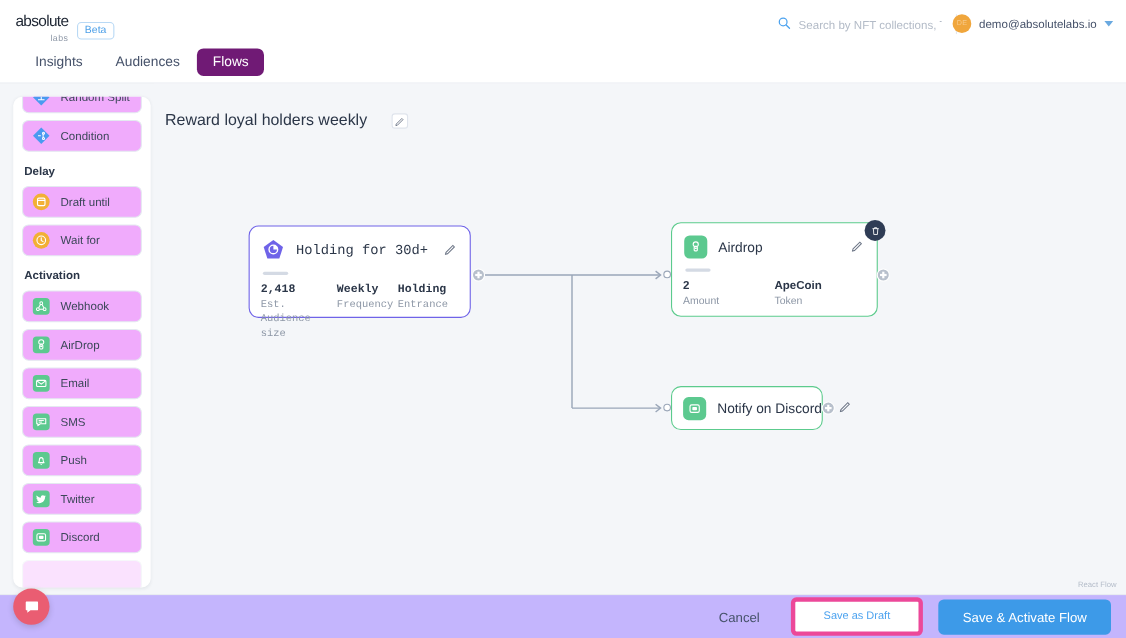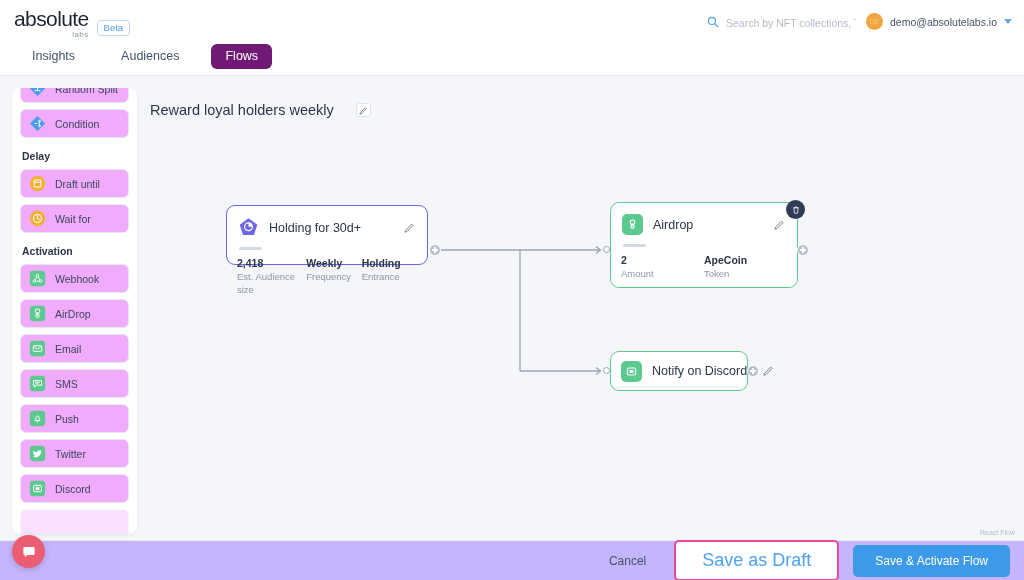--- a/index.html
+++ b/index.html
@@ -12,33 +12,33 @@
   #app { position: relative; width: 1024px; height: 580px; background: #f4f6f9; }
 
   
   .header {
     position: absolute; top: 0; left: 0; width: 1024px; height: 76px;
     background: #ffffff; border-bottom: 1px solid #e8ecf1;
   }
   .logo-wrap { position: absolute; left: 14px; top: 9px; display: flex; align-items: flex-end; gap: 8px; }
   .logo-text { position: relative; }
   .logo-main {
-    font-size: 21px; font-weight: 400; color: #1d2532; letter-spacing: -.6px;
+    font-size: 14px; font-weight: 400; color: #1d2532; letter-spacing: -.6px;
     line-height: 20px;
   }
   .logo-sub {
     font-size: 8px; color: #8d97a6; letter-spacing: .4px;
     text-align: right; line-height: 9px; margin-top: 1px;
   }
   .beta-badge {
     border: 1px solid #b9d9f5; color: #4ea0e8; font-size: 9.5px;
     padding: 2px 6px 3px; border-radius: 4px; line-height: 1;
     margin-bottom: 3px;
   }
-  .nav { position: absolute; left: 18px; top: 44px; display: flex; gap: 18px; }
+  .nav { position: absolute; left: 18px; top: 44px; display: flex; gap: 2px; }
   .nav-item {
     font-size: 12.5px; color: #46526a; padding: 6px 14px; border-radius: 6px;
     cursor: pointer; line-height: 1;
   }
   .nav-item.active { background: #701a75; color: #ffffff; }
 
   .search-wrap {
     position: absolute; right: 168px; top: 14px; display: flex; align-items: center; gap: 7px;
   }
   .search-input {
@@ -140,21 +140,21 @@
     position: absolute; left: 0; bottom: 0; width: 1024px; height: 40px;
     background: #c4b5fd; border-top: 1px solid #e8ecf1;
     display: flex; align-items: center; justify-content: flex-end; gap: 14px;
     padding-right: 14px;
   }
   .btn-cancel {
     font-size: 12px; color: #46526a; background: none; border: none; cursor: pointer;
     padding: 7px 14px; font-family: "Liberation Sans", sans-serif;
   }
   .btn-draft {
-    font-size: 18px; color: #4da3ef; background: #fff; border: 2px solid #ec4899;
+    font-size: 10px; color: #4da3ef; background: #fff; border: 4px solid #ec4899;
     border-radius: 5px; padding: 8px 26px; cursor: pointer;
     font-family: "Liberation Sans", sans-serif;
   }
   .btn-activate {
     font-size: 12px; color: #fff; background: #3d9ae8; border: none;
     border-radius: 5px; padding: 9px 22px; cursor: pointer;
     font-family: "Liberation Sans", sans-serif;
   }
 
   .chat-bubble {
@@ -366,21 +366,21 @@
 
         <path d="M380 295 H460"></path>
       </g>
 
       <g stroke="#9aa6b8" stroke-width="1.3" fill="none">
         <path d="M456 170.5 L460.5 174 L456 177.5"></path>
         <path d="M456 291.5 L460.5 295 L456 298.5"></path>
       </g>
     </svg>
 
-    <div class="node node-purple" style="left:86px; top:129px; width:202px; height:60px;">
+    <div class="node node-purple" style="left:86px; top:129px; width:202px; height:84px;font-family:Liberation Mono, monospace;">
       <div class="node-head">
         <span class="node-icon-sq" style="background:transparent;">
           <svg width="21" height="21" viewBox="0 0 22 22">
             <path d="M11 1.3 20.2 8 16.7 18.9H5.3L1.8 8z" fill="#6f63e8"></path>
             <circle cx="11" cy="10.2" r="4.1" fill="none" stroke="#fff" stroke-width="1.3"></circle>
             <path d="M11 10.2V6.1a4.1 4.1 0 0 1 4.1 4.1z" fill="#fff"></path>
           </svg>
         </span>
         <span class="node-title">Holding for 30d+</span>
         <span class="node-pencil">

